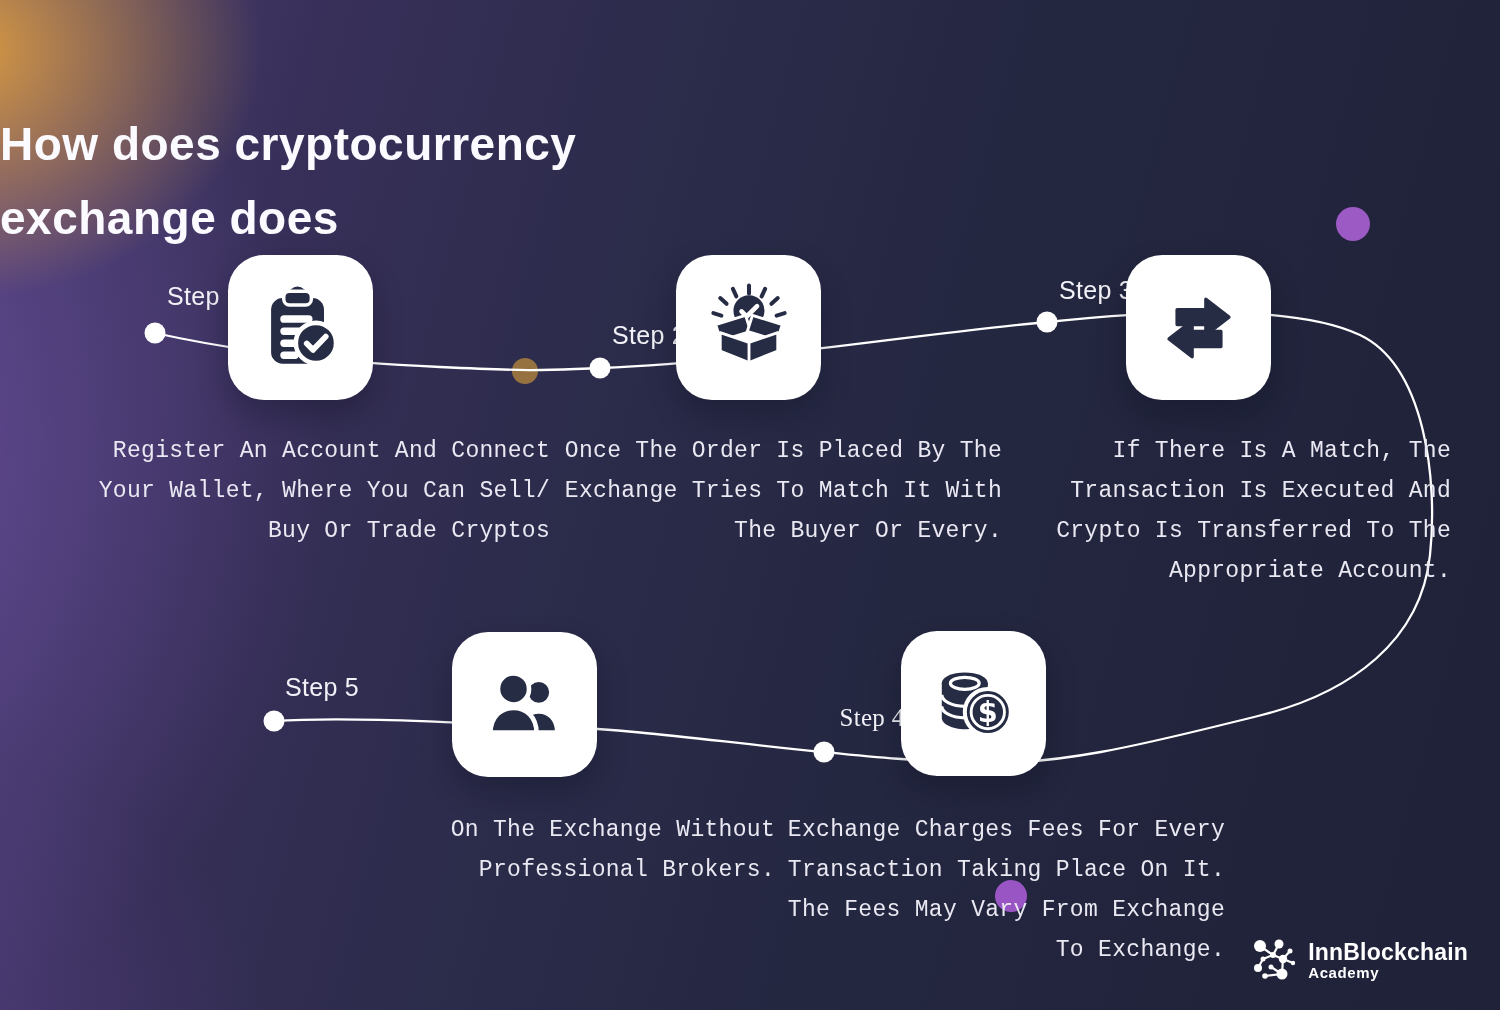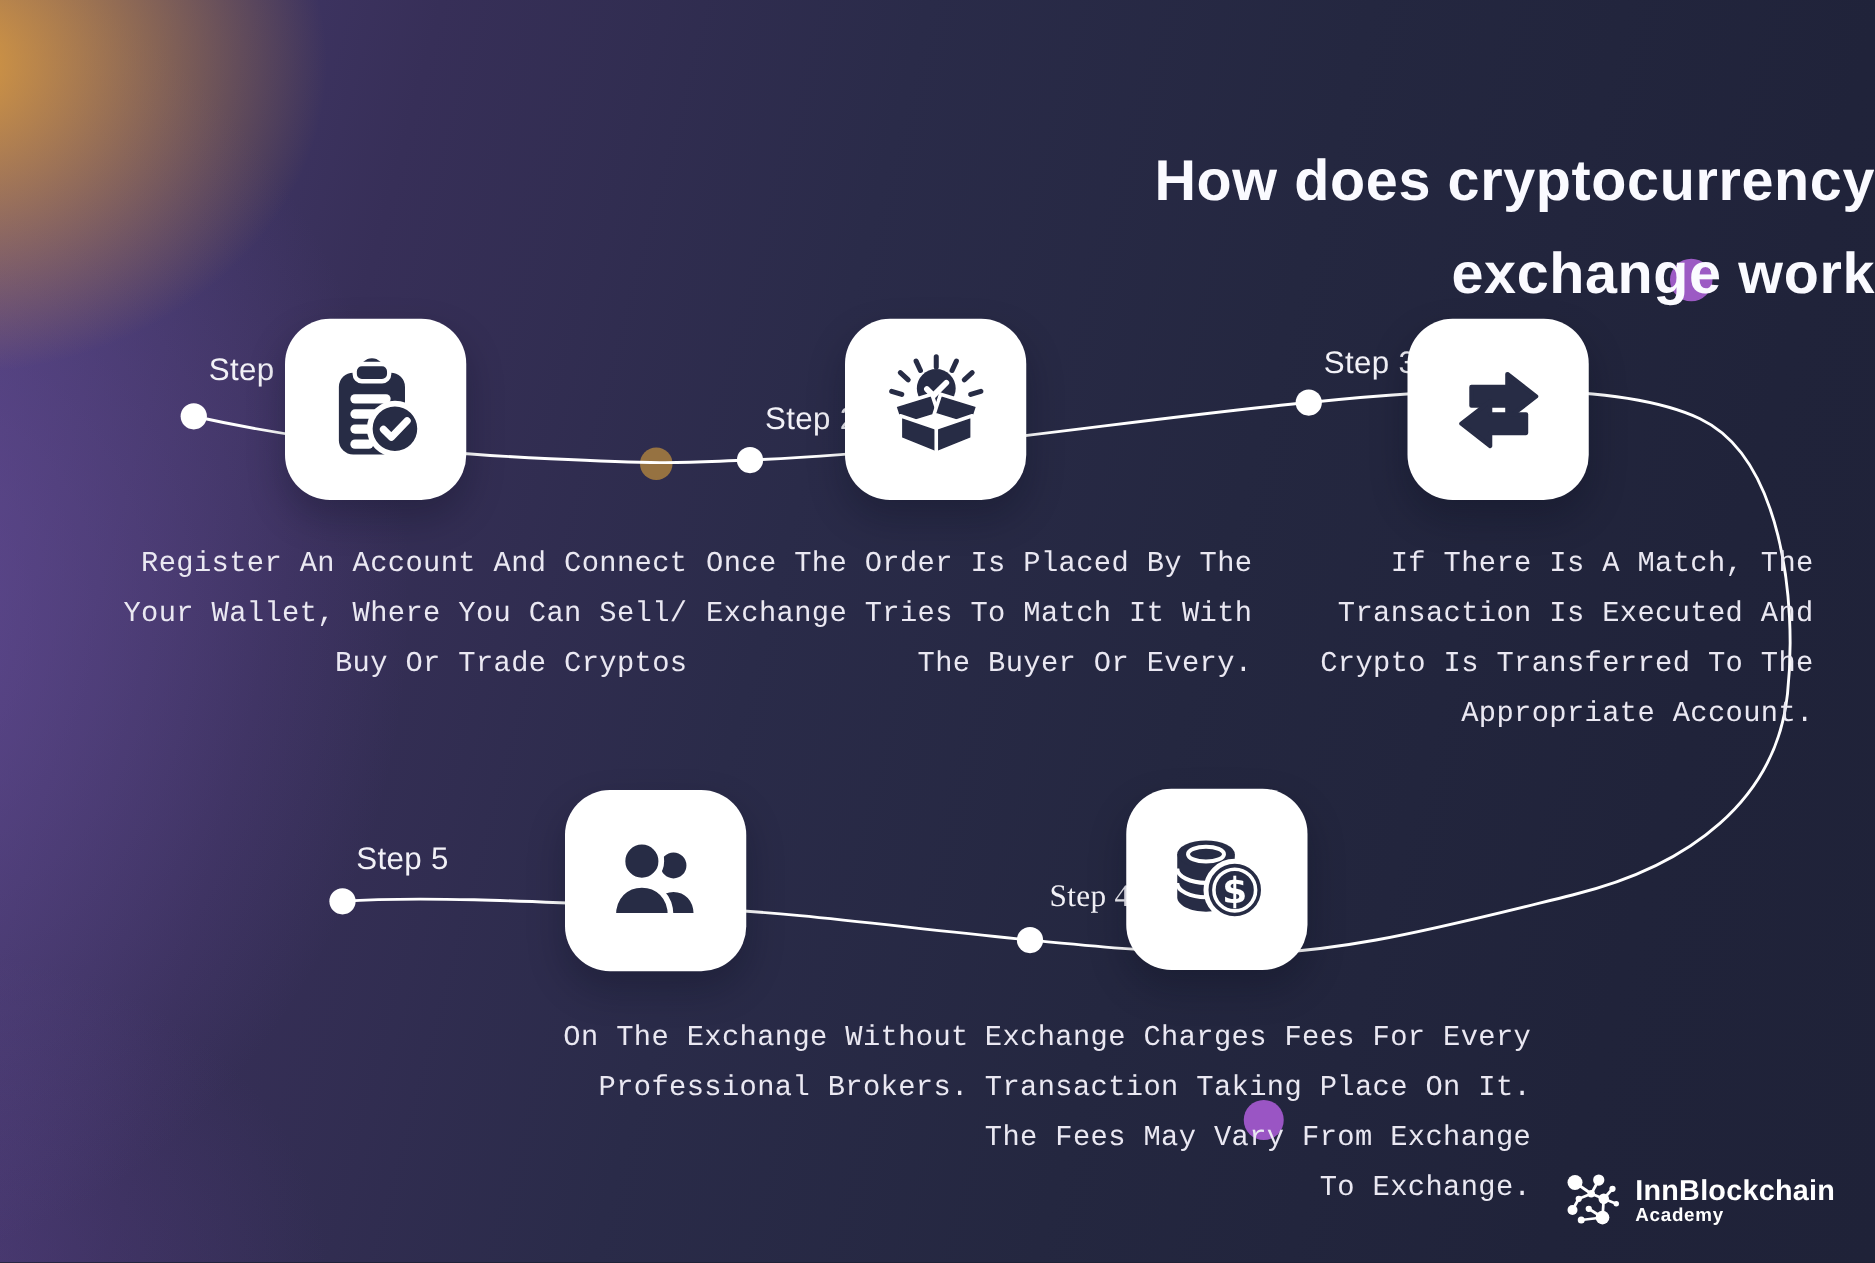--- a/index.html
+++ b/index.html
@@ -10,21 +10,21 @@
     font-family:"Liberation Sans", sans-serif;
     background:
       radial-gradient(520px 430px at -40px 50px,  rgba(226,160,60,0.95), rgba(226,160,60,0) 58%),
       radial-gradient(780px 900px at -140px 480px, rgba(112,82,168,0.65), rgba(112,82,168,0) 60%),
       radial-gradient(520px 420px at -60px 1020px, rgba(92,66,140,0.45), rgba(92,66,140,0) 62%),
       linear-gradient(105deg, #4a3d72 0%, #372f58 20%, #2a2b49 42%, #242740 62%, #20233a 85%, #1f2238 100%);
   }
   .connector{position:absolute;left:0;top:0;width:1500px;height:1010px;}
   .title{
     position:absolute;top:76px;left:0;width:100%;
-    text-align:right;color:#fafaff;
+    text-align:left;color:#fafaff;
     font-size:46px;font-weight:700;line-height:74px;letter-spacing:.5px;
   }
   .title span{display:block;}
   .card{
     position:absolute;width:145px;height:145px;background:#ffffff;
     border-radius:36px;display:flex;align-items:center;justify-content:center;
     box-shadow:0 14px 30px rgba(8,10,24,.28);
   }
   .card svg{width:92px;height:92px;}
   .step-label{
@@ -72,21 +72,21 @@
          C 460 723, 350 716, 274 721"></path>
     <circle cx="155" cy="333" r="10.5" fill="#ffffff"></circle>
     <circle cx="600" cy="368" r="10.5" fill="#ffffff"></circle>
     <circle cx="1047" cy="322" r="10.5" fill="#ffffff"></circle>
     <circle cx="824" cy="752" r="10.5" fill="#ffffff"></circle>
     <circle cx="274" cy="721" r="10.5" fill="#ffffff"></circle>
   </svg>
 
   <h1 class="title">
     <span>How does cryptocurrency</span>
-    <span>exchange work</span>
+    <span>exchange does</span>
   </h1>
 
   <div class="step-label s1-label">Step 1</div>
   <div class="card s1-card">
     <svg viewBox="0 0 80 80">
       <circle cx="37" cy="12" r="8" fill="#272c45"></circle>
       <rect x="14" y="14" width="46" height="57" rx="10" fill="#272c45"></rect>
       <rect x="25" y="8" width="24" height="12" rx="5" fill="#272c45" stroke="#ffffff" stroke-width="3"></rect>
       <rect x="22" y="29" width="28" height="6.5" rx="3.2" fill="#ffffff"></rect>
       <rect x="22" y="39.5" width="26" height="6.5" rx="3.2" fill="#ffffff"></rect>

